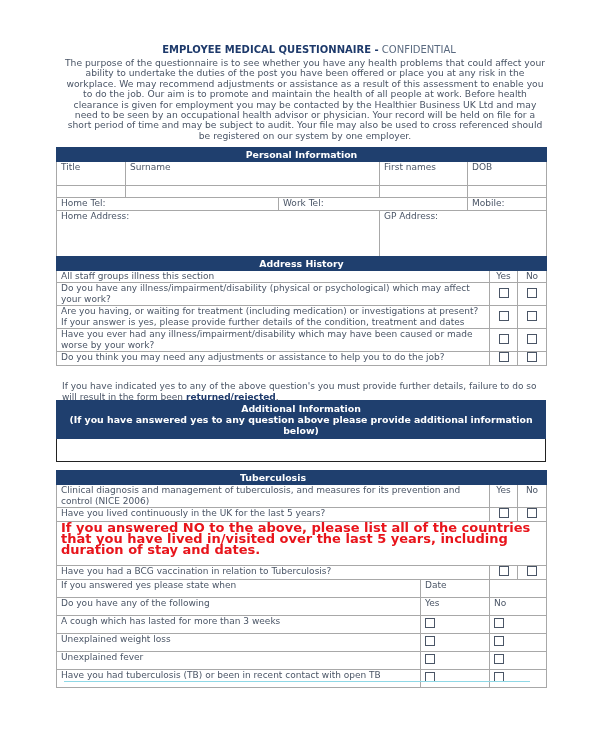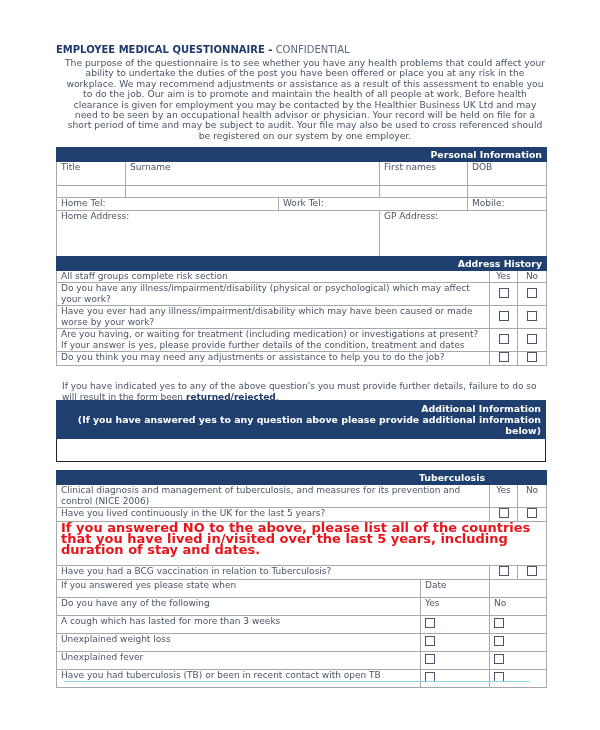--- a/index.html
+++ b/index.html
@@ -1,27 +1,27 @@
 <!DOCTYPE html>
 <html><head>
 <meta charset="utf-8">
 <style>
   html, body { margin: 0; padding: 0; background: #ffffff; }
   body { width: 600px; height: 730px; position: relative; overflow: hidden;
          font-family: "DejaVu Sans", sans-serif; color: #4a5566; }
   .page { position: absolute; left: 56px; top: 0; width: 490px; }
-  .title { position: absolute; top: 44px; left: 0; width: 490px; text-align: left;
+  .title { position: absolute; top: 44px; left: 8px; width: 490px; text-align: center;
            font-size: 10px; letter-spacing: 0; }
   .title b { color: #1e3a6b; font-weight: bold; }
   .title span.conf { color: #5a6a80; font-weight: normal; }
   .intro { position: absolute; top: 58px; left: 6px; width: 486px;
            font-size: 9.2px; line-height: 10.4px; color: #4a5566; margin: 0; text-align: center; }
   table { border-collapse: collapse; position: absolute; left: 0; width: 490px; table-layout: fixed; }
   td { border: 1px solid #a8a8a8; font-size: 9px; color: #4a5566; padding: 0 4px; vertical-align: top; line-height: 11px; }
-  .hdr td, td.hdr { background: #1f3f6e; color: #ffffff; font-weight: bold; text-align: right;
+  .hdr td, td.hdr { background: #1f3f6e; color: #ffffff; font-weight: bold; text-align: center;
              font-size: 9.4px; border: 1px solid #1f3f6e; padding: 1px 4px; line-height: 11px; }
   .cb { display: inline-block; width: 10px; height: 10px; border: 1px solid #4a5566; background: #fff; box-sizing: border-box; }
   .cbcell { text-align: center; vertical-align: middle; }
   .red { color: #e8141b; font-weight: bold; font-size: 13px; line-height: 11px; }
   .note { position: absolute; top: 381px; left: 6px; width: 486px; font-size: 9px; line-height: 11px; color: #4a5566; margin: 0; }
   .note b { color: #1e3a6b; }
   .cyanline { position: absolute; left: 64px; top: 681px; width: 466px; height: 1px; background: #8fd8e6; }
 </style>
 </head>
 <body>
@@ -76,36 +76,36 @@
     <colgroup>
         <col style="width:433px">
         <col style="width:28px">
         <col style="width:29px">
       </colgroup>
     <tbody>
         <tr class="hdr">
           <td colspan="3">Address History</td>
         </tr>
     <tr>
-      <td>All staff groups complete risk section</td>
+      <td>All staff groups illness this section</td>
       <td style="text-align:center;">Yes</td>
       <td style="text-align:center;">No</td>
     </tr>
     <tr>
       <td>Do you have any illness/impairment/disability (physical or psychological) which may affect your work?</td>
       <td class="cbcell"><span class="cb"></span></td>
       <td class="cbcell"><span class="cb"></span></td>
     </tr>
     <tr>
-      <td>Have you ever had any illness/impairment/disability which may have been caused or made worse by your work?</td>
+      <td>Are you having, or waiting for treatment (including medication) or investigations at present? If your answer is yes, please provide further details of the condition, treatment and dates</td>
       <td class="cbcell"><span class="cb"></span></td>
       <td class="cbcell"><span class="cb"></span></td>
     </tr>
     <tr>
-      <td>Are you having, or waiting for treatment (including medication) or investigations at present? If your answer is yes, please provide further details of the condition, treatment and dates</td>
+      <td>Have you ever had any illness/impairment/disability which may have been caused or made worse by your work?</td>
       <td class="cbcell"><span class="cb"></span></td>
       <td class="cbcell"><span class="cb"></span></td>
     </tr>
     <tr>
       <td>Do you think you may need any adjustments or assistance to help you to do the job?</td>
       <td class="cbcell"><span class="cb"></span></td>
       <td class="cbcell"><span class="cb"></span></td>
     </tr>
   </tbody>
     </table>

